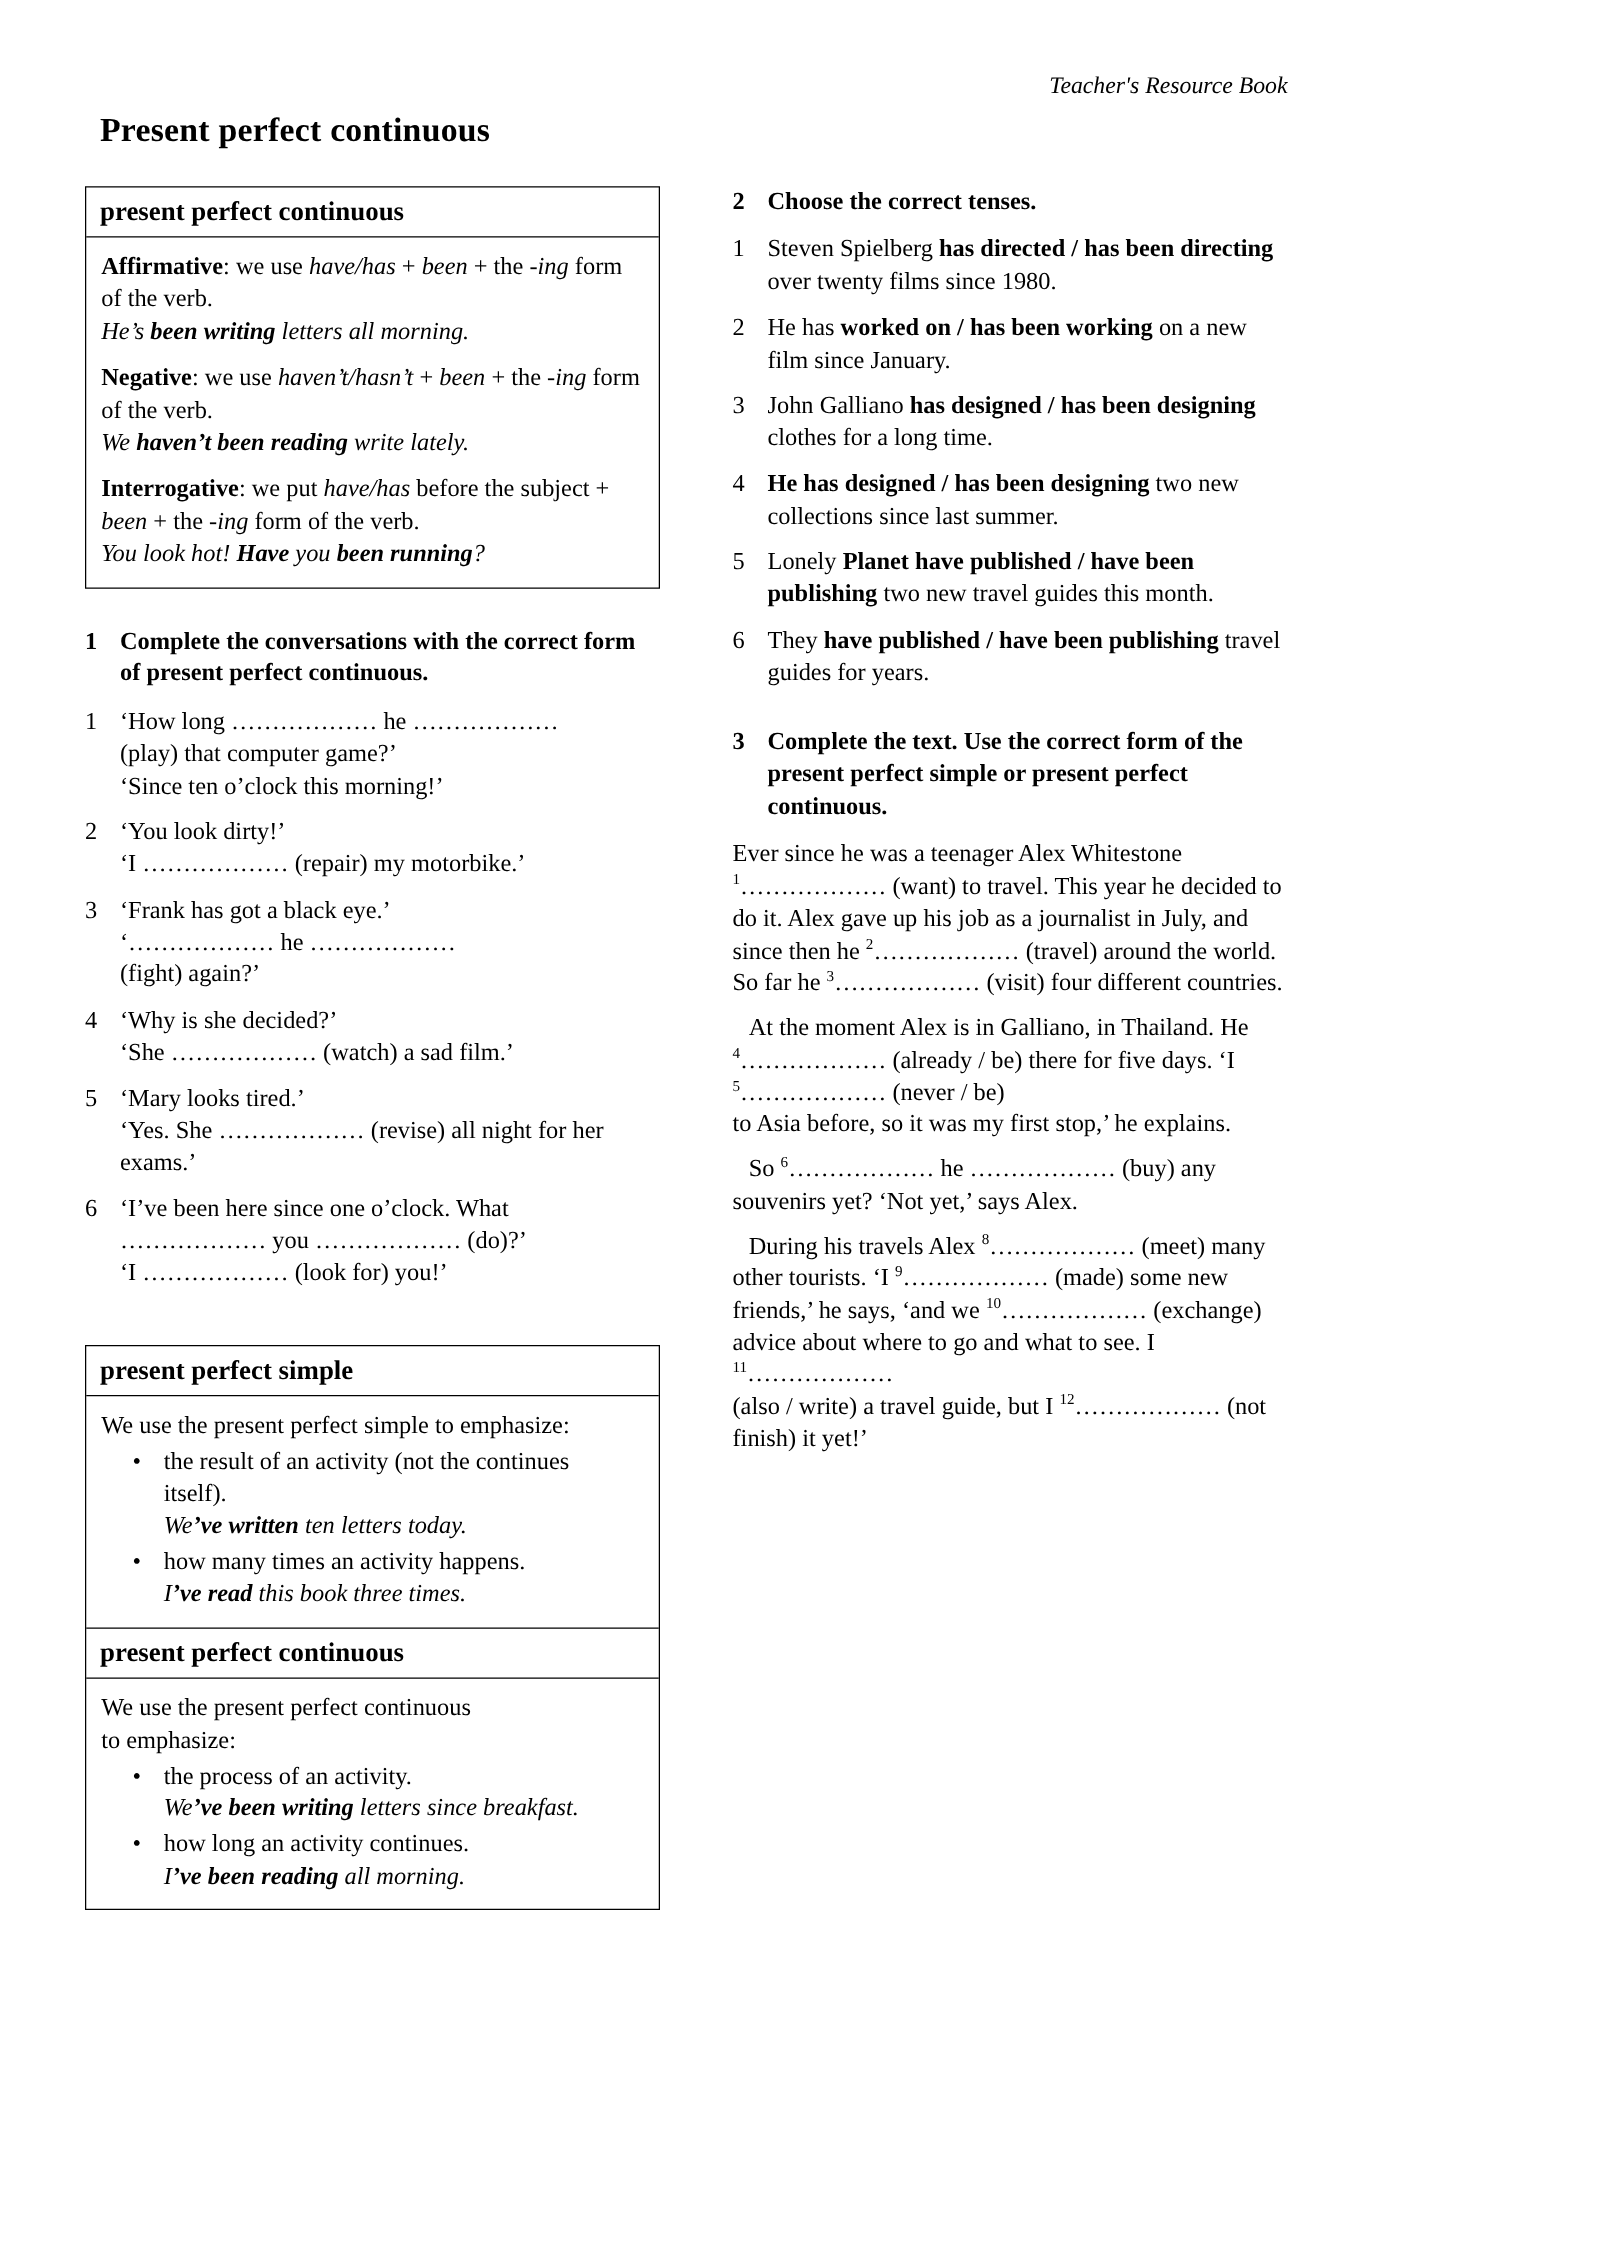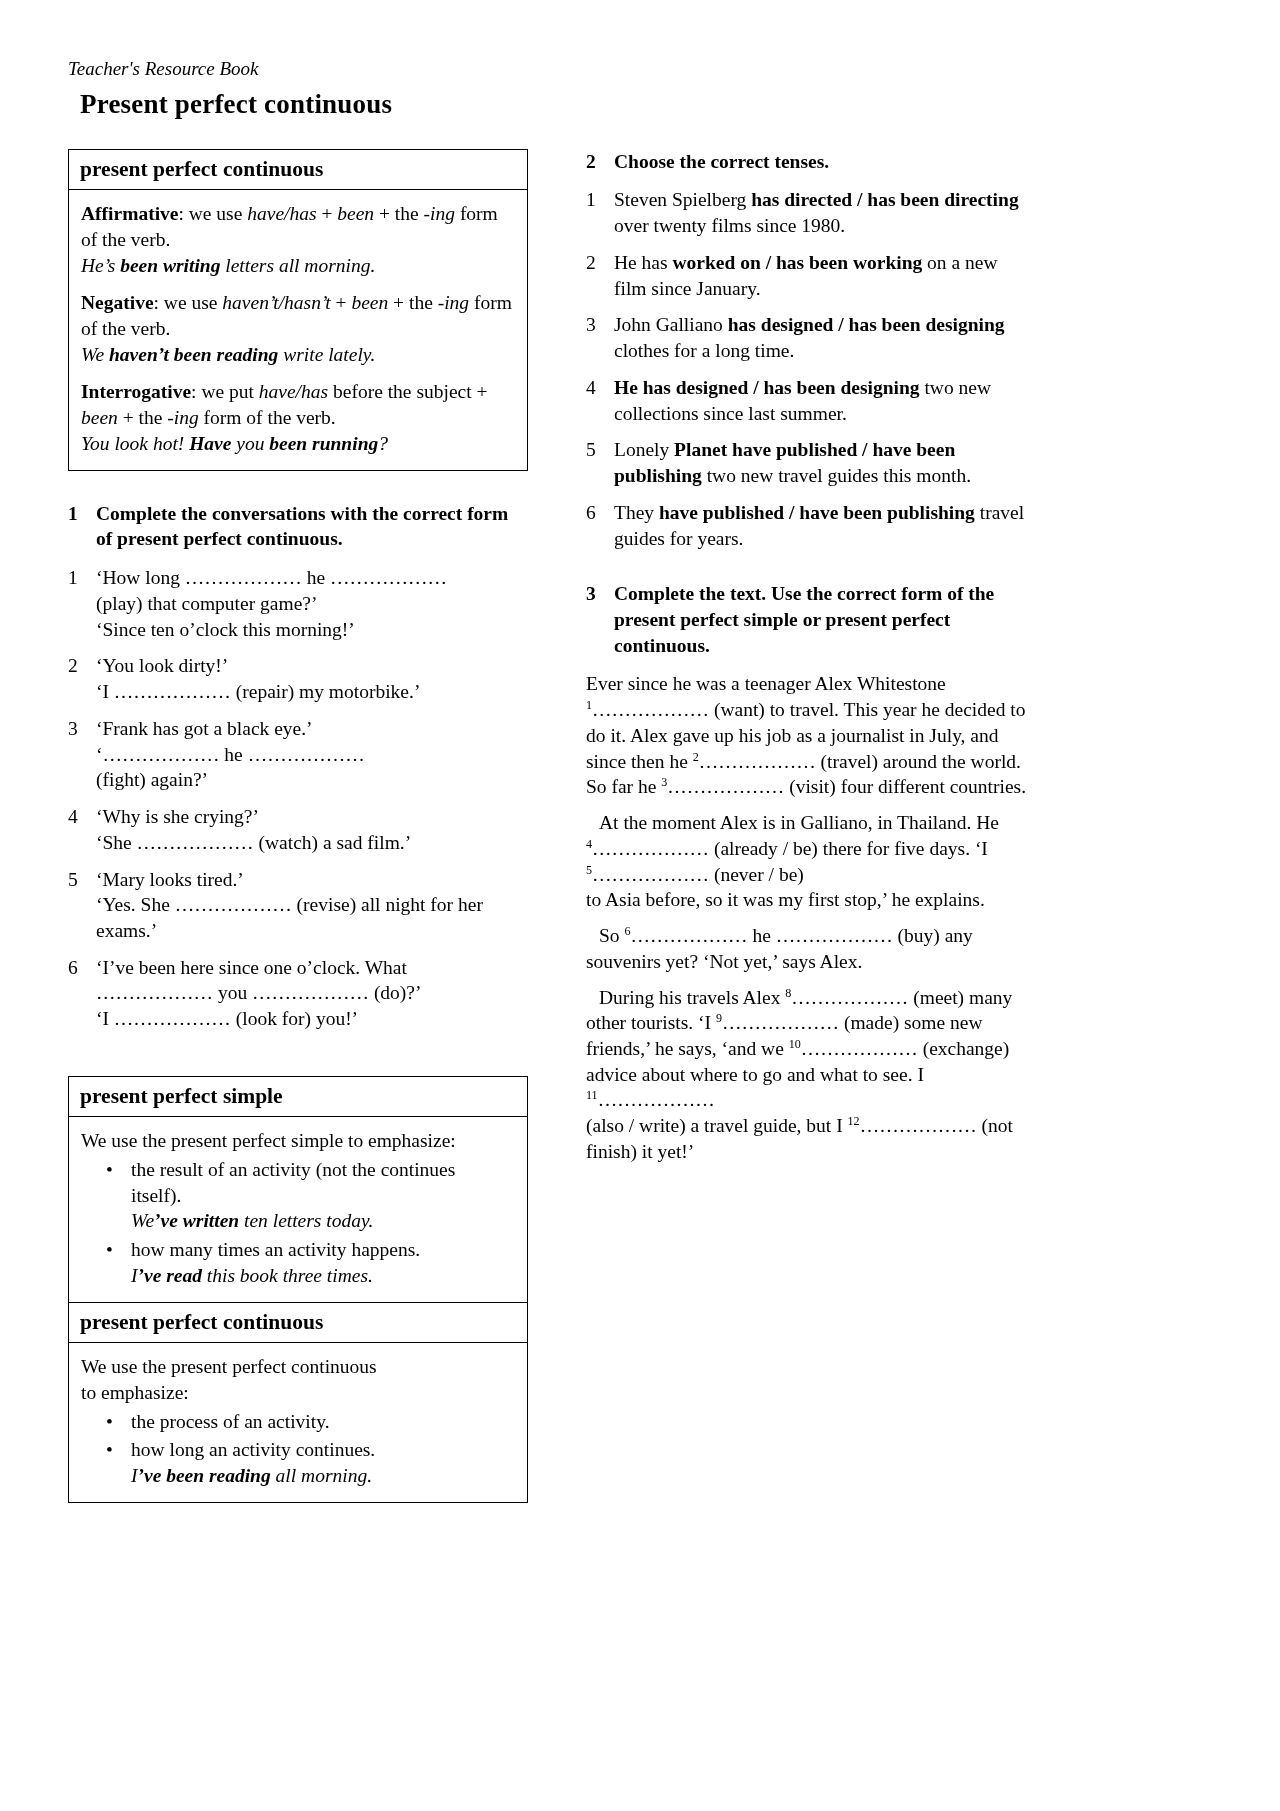--- a/index.html
+++ b/index.html
@@ -4,21 +4,21 @@
 <style>
   *{margin:0;padding:0;box-sizing:border-box}
   html,body{background:#fff}
   body{
     width:1280px;min-height:1811px;color:#000;
     font-family:"Liberation Serif", serif;
     font-size:19.5px;line-height:1.32;
   }
   .page{padding:56px 0 40px 68px}
   .content{width:962px}
-  .doc-header{text-align:left;font-style:italic;font-size:19px}
+  .doc-header{text-align:right;font-style:italic;font-size:19px}
   h1.page-title{font-size:27px;font-weight:bold;margin:6px 0 0 12px;letter-spacing:.2px}
   .columns{display:flex;gap:58px;margin-top:26px;align-items:flex-start}
   .col-left{width:460px;flex-shrink:0}
   .col-right{width:444px;flex-shrink:0}
 
   .gbox{border:1.5px solid #000}
   .gbox-title{font-weight:bold;font-size:21.5px;padding:5px 11px 6px;border-bottom:1.5px solid #000}
   .gbox-title.mid{border-top:1.5px solid #000}
   .gbox-body{padding:11px 12px 13px}
   .gpara{margin-bottom:12px}
@@ -83,21 +83,21 @@
             <div class="item">
               <span class="item-num">2</span>
               <span class="item-body"><span>‘You look dirty!’</span><br><span>‘I ……………… (repair) my motorbike.’</span></span>
             </div>
             <div class="item">
               <span class="item-num">3</span>
               <span class="item-body"><span>‘Frank has got a black eye.’</span><br><span>‘……………… he ………………</span><br><span>(fight) again?’</span></span>
             </div>
             <div class="item">
               <span class="item-num">4</span>
-              <span class="item-body"><span>‘Why is she crying?’</span><br><span>‘She ……………… (watch) a sad film.’</span></span>
+              <span class="item-body"><span>‘Why is she decided?’</span><br><span>‘She ……………… (watch) a sad film.’</span></span>
             </div>
             <div class="item">
               <span class="item-num">5</span>
               <span class="item-body"><span>‘Mary looks tired.’</span><br><span>‘Yes. She ……………… (revise) all night for her exams.’</span></span>
             </div>
             <div class="item">
               <span class="item-num">6</span>
               <span class="item-body"><span>‘I’ve been here since one o’clock. What</span><br><span>……………… you ……………… (do)?’</span><br><span>‘I ……………… (look for) you!’</span></span>
             </div>
           </div>
@@ -122,20 +122,21 @@
               </span>
             </div>
           </div>
           <div class="gbox-title mid">present perfect continuous</div>
           <div class="gbox-body">
             <p class="gintro"><span> We use the present perfect continuous</span><br><span>to emphasize:</span></p>
             <div class="bullet">
               <span class="bullet-dot">•</span>
               <span class="bullet-body">
                 <span><span>the process of an activity.</span></span>
+                <span class="example"><span class="i">We</span><span class="b i">’ve been writing</span><span class="i"> letters since breakfast.</span></span>
               </span>
             </div>
             <div class="bullet">
               <span class="bullet-dot">•</span>
               <span class="bullet-body">
                 <span><span>how long an activity continues.</span></span>
                 <span class="example"><span class="i">I</span><span class="b i">’ve been reading</span><span class="i"> all morning.</span></span>
               </span>
             </div>
           </div>

